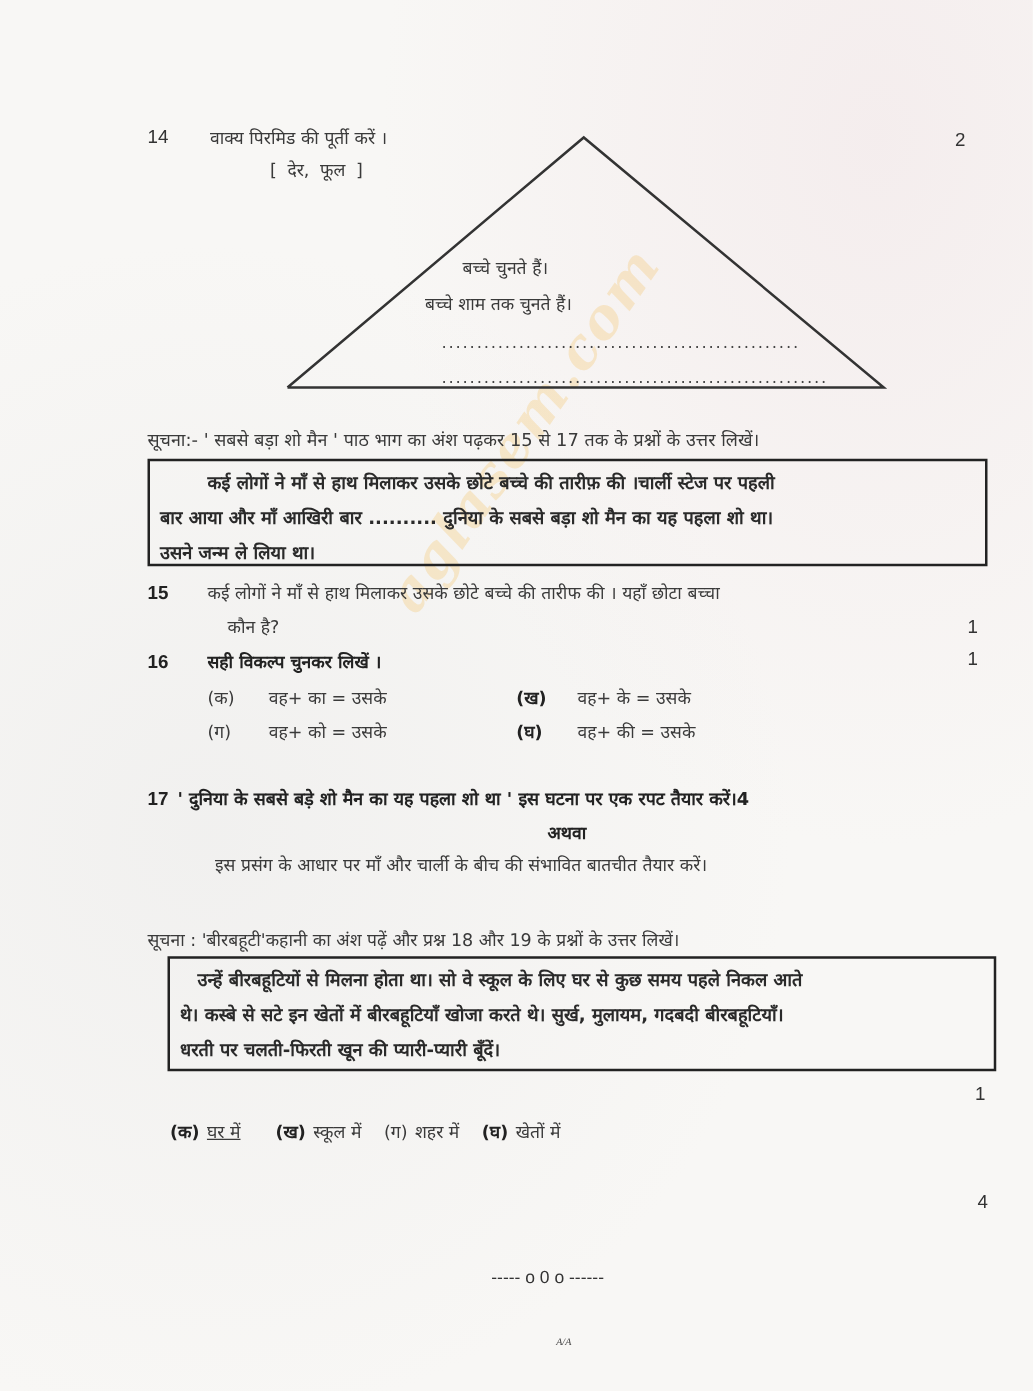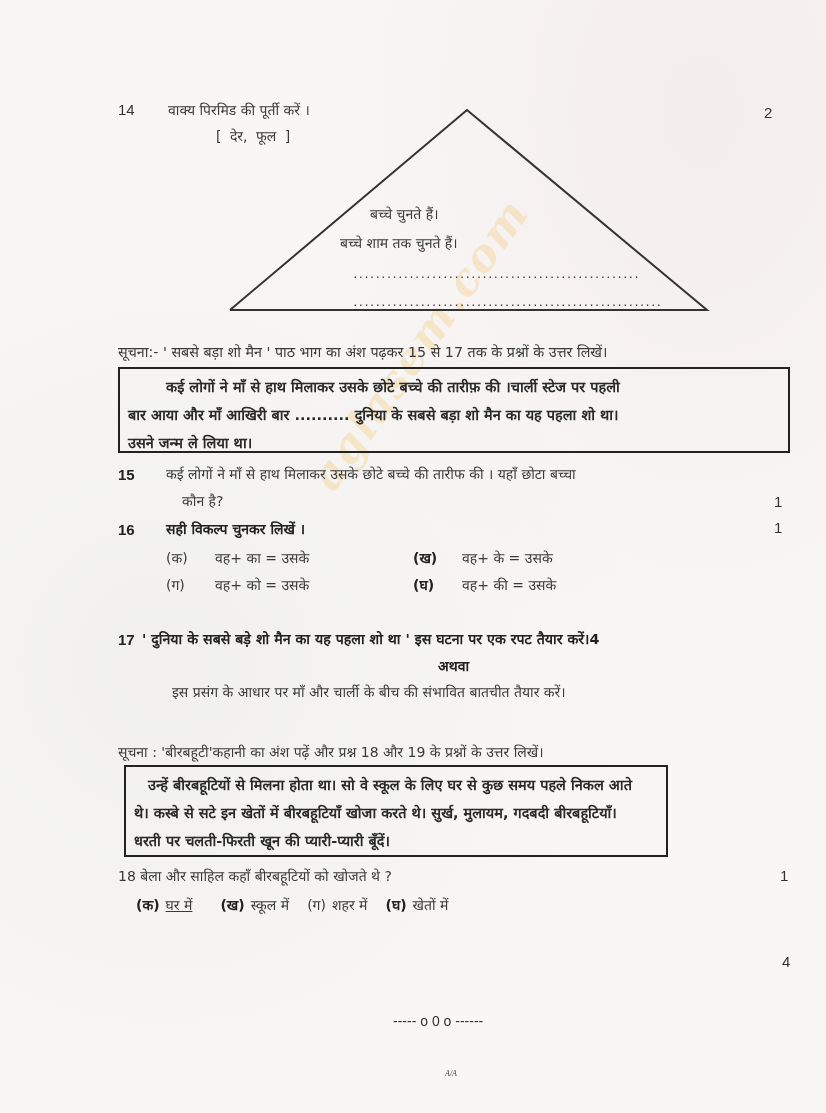--- a/index.html
+++ b/index.html
@@ -79,27 +79,26 @@
   <span class="abs txt" style="left:215px; top:575px;">वह+ को = उसके</span>
   <span class="abs txt bold" style="left:413px; top:575px;">(घ)</span>
   <span class="abs txt" style="left:462px; top:575px;">वह+ की = उसके</span>
 
   <span class="abs qnum bold" style="left:118px; top:631px;">17</span>
   <span class="abs txt bold" style="left:142px; top:629px; font-size:14.2px;">' दुनिया के सबसे बड़े शो मैन का यह पहला शो था ' इस घटना पर एक रपट तैयार करें।4</span>
   <span class="abs txt bold" style="left:438px; top:656px;">अथवा</span>
   <span class="abs txt" style="left:172px; top:682px; font-size:14px;">इस प्रसंग के आधार पर माँ और चार्ली के बीच की संभावित बातचीत तैयार करें।</span>
 
   <span class="abs txt" style="left:118px; top:742px;">सूचना : 'बीरबहूटी'कहानी का अंश पढ़ें और प्रश्न 18 और 19 के प्रश्नों के उत्तर लिखें।</span>
-  <div class="box" style="left:124px; top:765px; width:544px; height:92px;">
+  <div class="box" style="left:134px; top:765px; width:663px; height:92px;">
     <p style="padding-left:14px;">उन्हें बीरबहूटियों से मिलना होता था। सो वे स्कूल के लिए घर से कुछ समय पहले निकल आते</p>
     <p>थे। कस्बे से सटे इन खेतों में बीरबहूटियाँ खोजा करते थे। सुर्ख, मुलायम, गदबदी बीरबहूटियाँ।</p>
     <p>धरती पर चलती-फिरती खून की प्यारी-प्यारी बूँदें।</p>
   </div>
 
-  <span class="abs txt" style="left:118px; top:866px;">18 बेला और साहिल कहाँ बीरबहूटियों को खोजते थे ?</span>
   <span class="abs marks" style="left:780px; top:867px;">1</span>
   <div class="abs txt" style="left:136px; top:895px; display:flex; gap:6px;">
     <span class="bold">(क)</span>
     <span style="margin-right:22px;text-decoration:underline;">घर में</span>
     <span class="bold">(ख)</span>
     <span style="margin-right:12px;">स्कूल में</span>
     <span>(ग)</span>
     <span style="margin-right:12px;">शहर में</span>
     <span class="bold">(घ)</span>
     <span>खेतों में</span>

